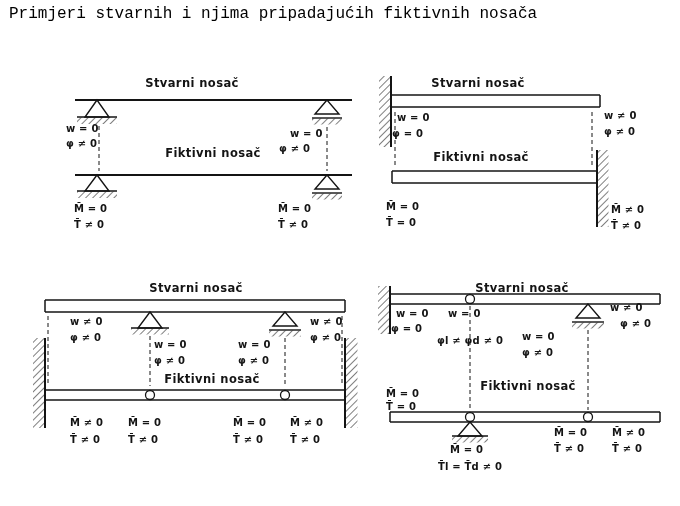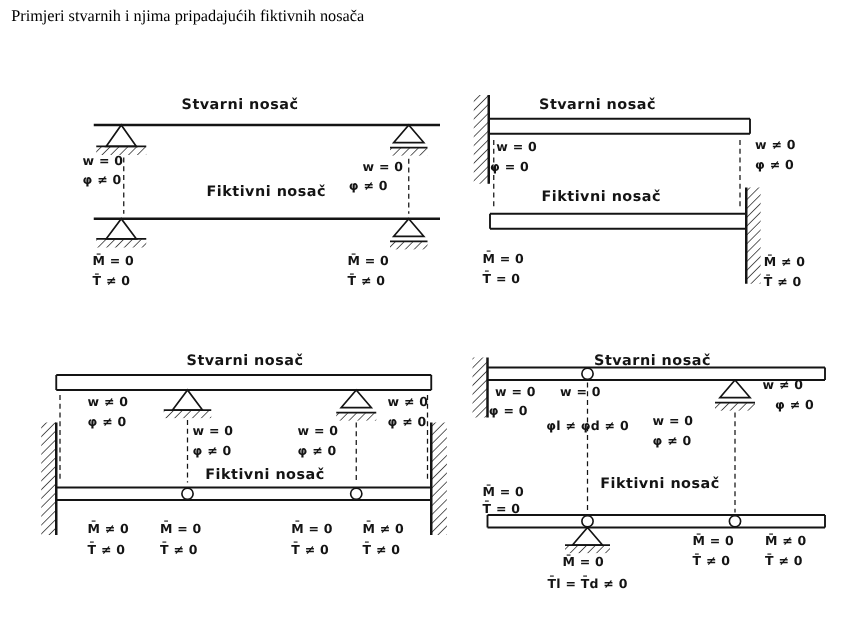--- a/index.html
+++ b/index.html
@@ -1,19 +1,19 @@
 <!DOCTYPE html>
 <html><head>
 <meta charset="utf-8">
 <style>
   html,body{margin:0;padding:0;background:#fff;}
   .stage{position:relative;width:680px;height:506px;background:#ffffff;overflow:hidden;
          font-family:"DejaVu Sans",sans-serif;}
-  .page-title{position:absolute;left:9px;top:5px;font-family:Liberation Serif, serif;
-              font-size:13px;color:#000;white-space:nowrap;}
+  .page-title{position:absolute;left:9px;top:5px;font-family:Liberation Mono, monospace;
+              font-size:16px;color:#000;white-space:nowrap;}
   svg{position:absolute;left:0;top:0;}
   svg text{fill:#141414;}
   .ttl{font-size:11.5px;font-weight:700;letter-spacing:.4px;}
   .lbl{font-size:10px;font-weight:700;letter-spacing:.2px;}
   .mid{text-anchor:middle;}
 </style>
 </head>
 <body>
 
 <div class="stage">

